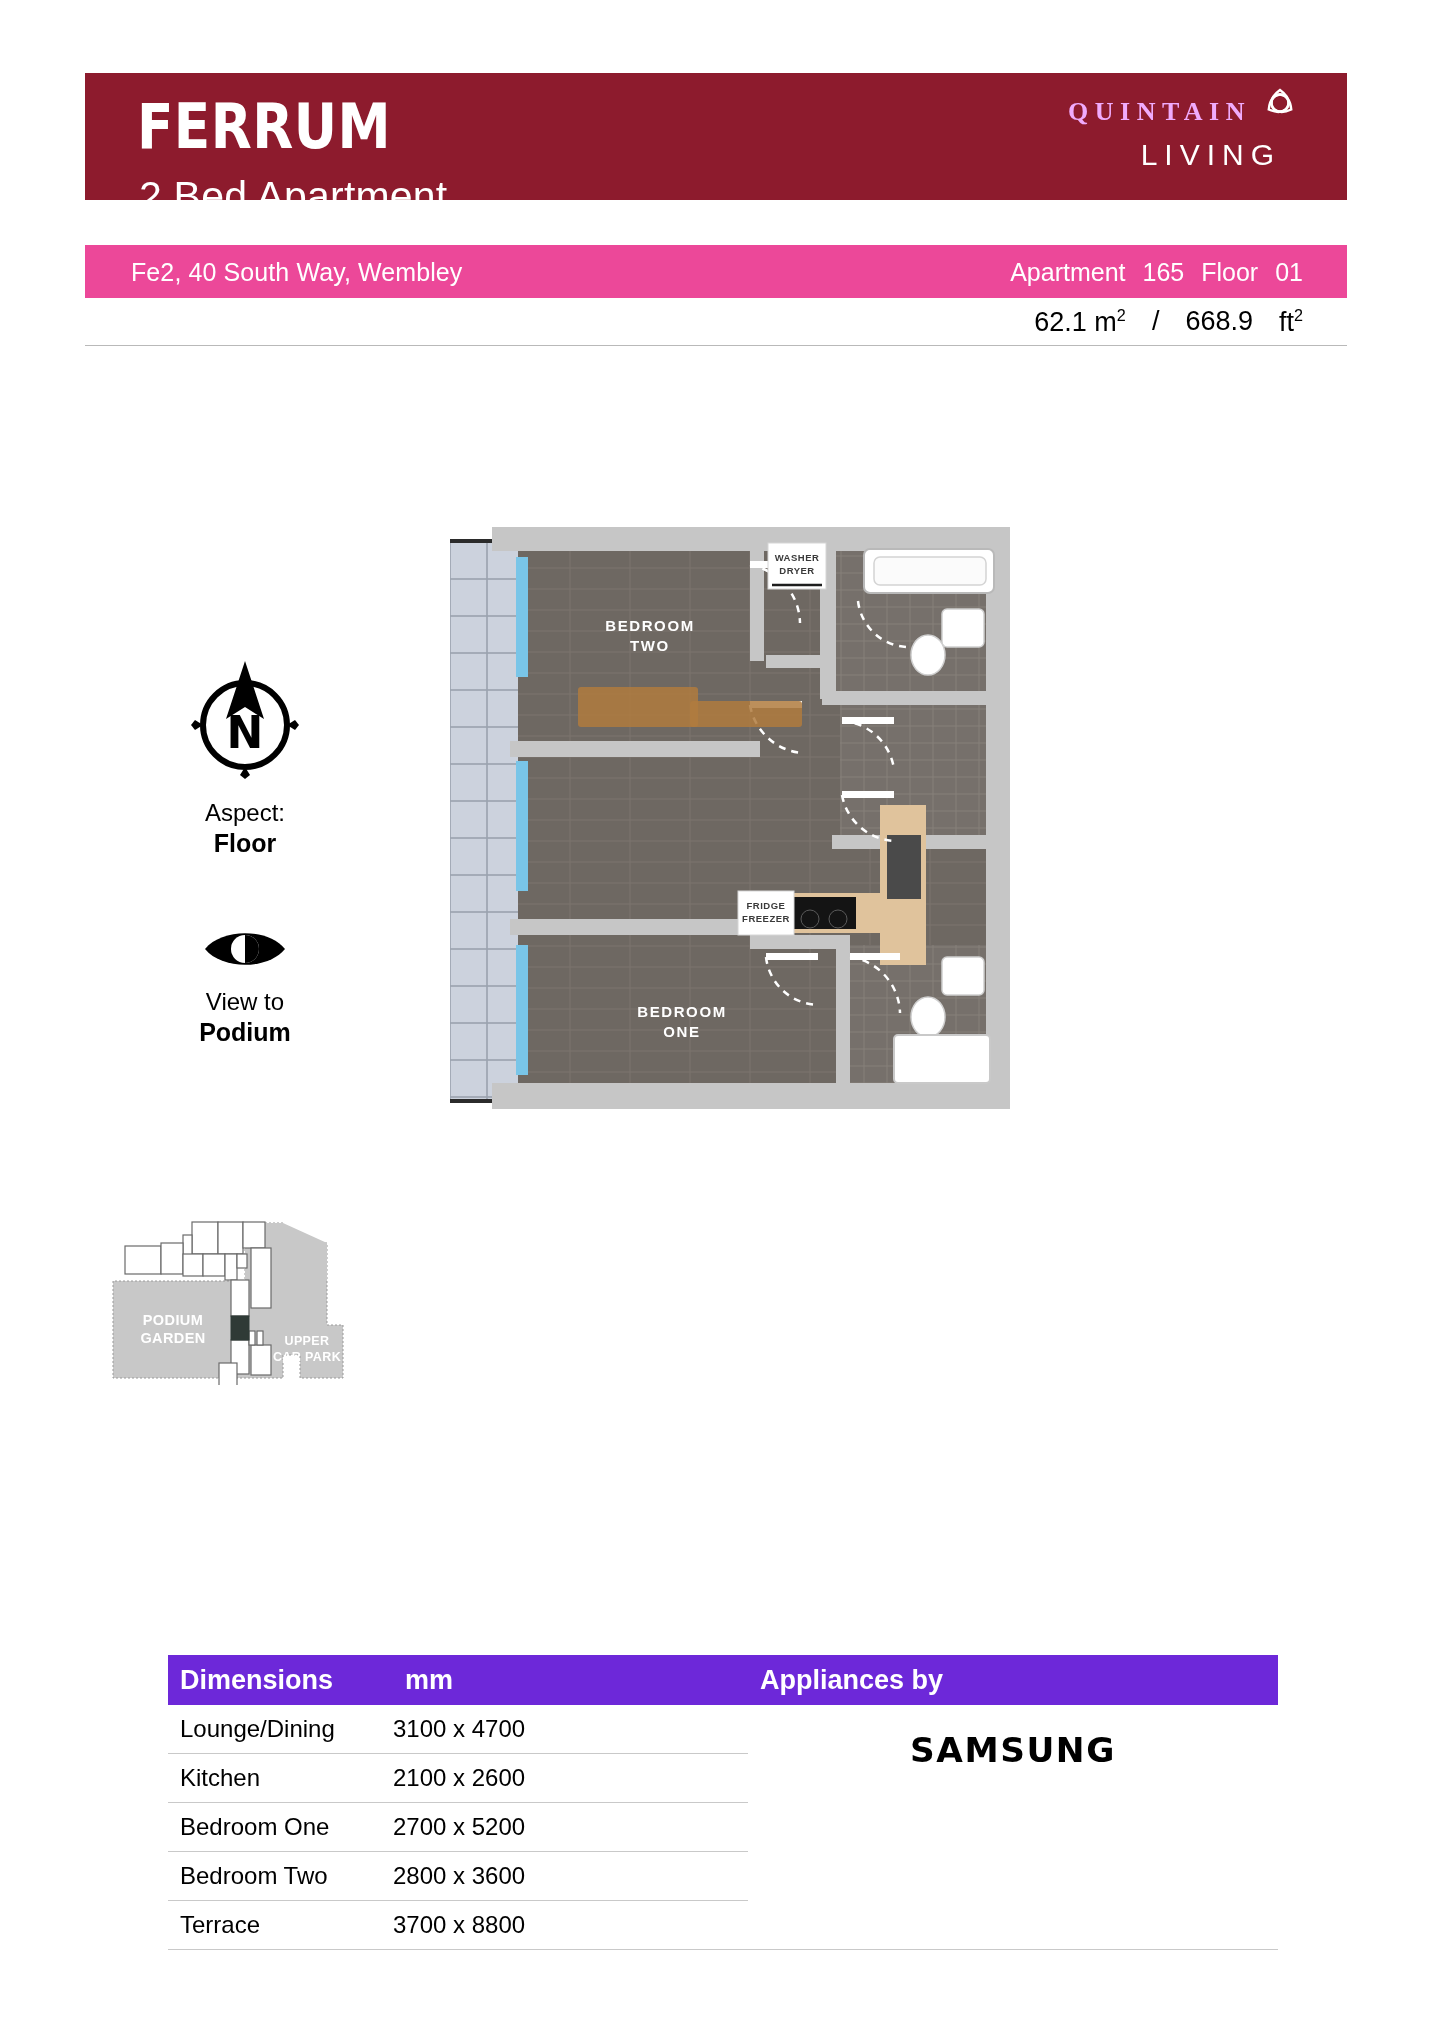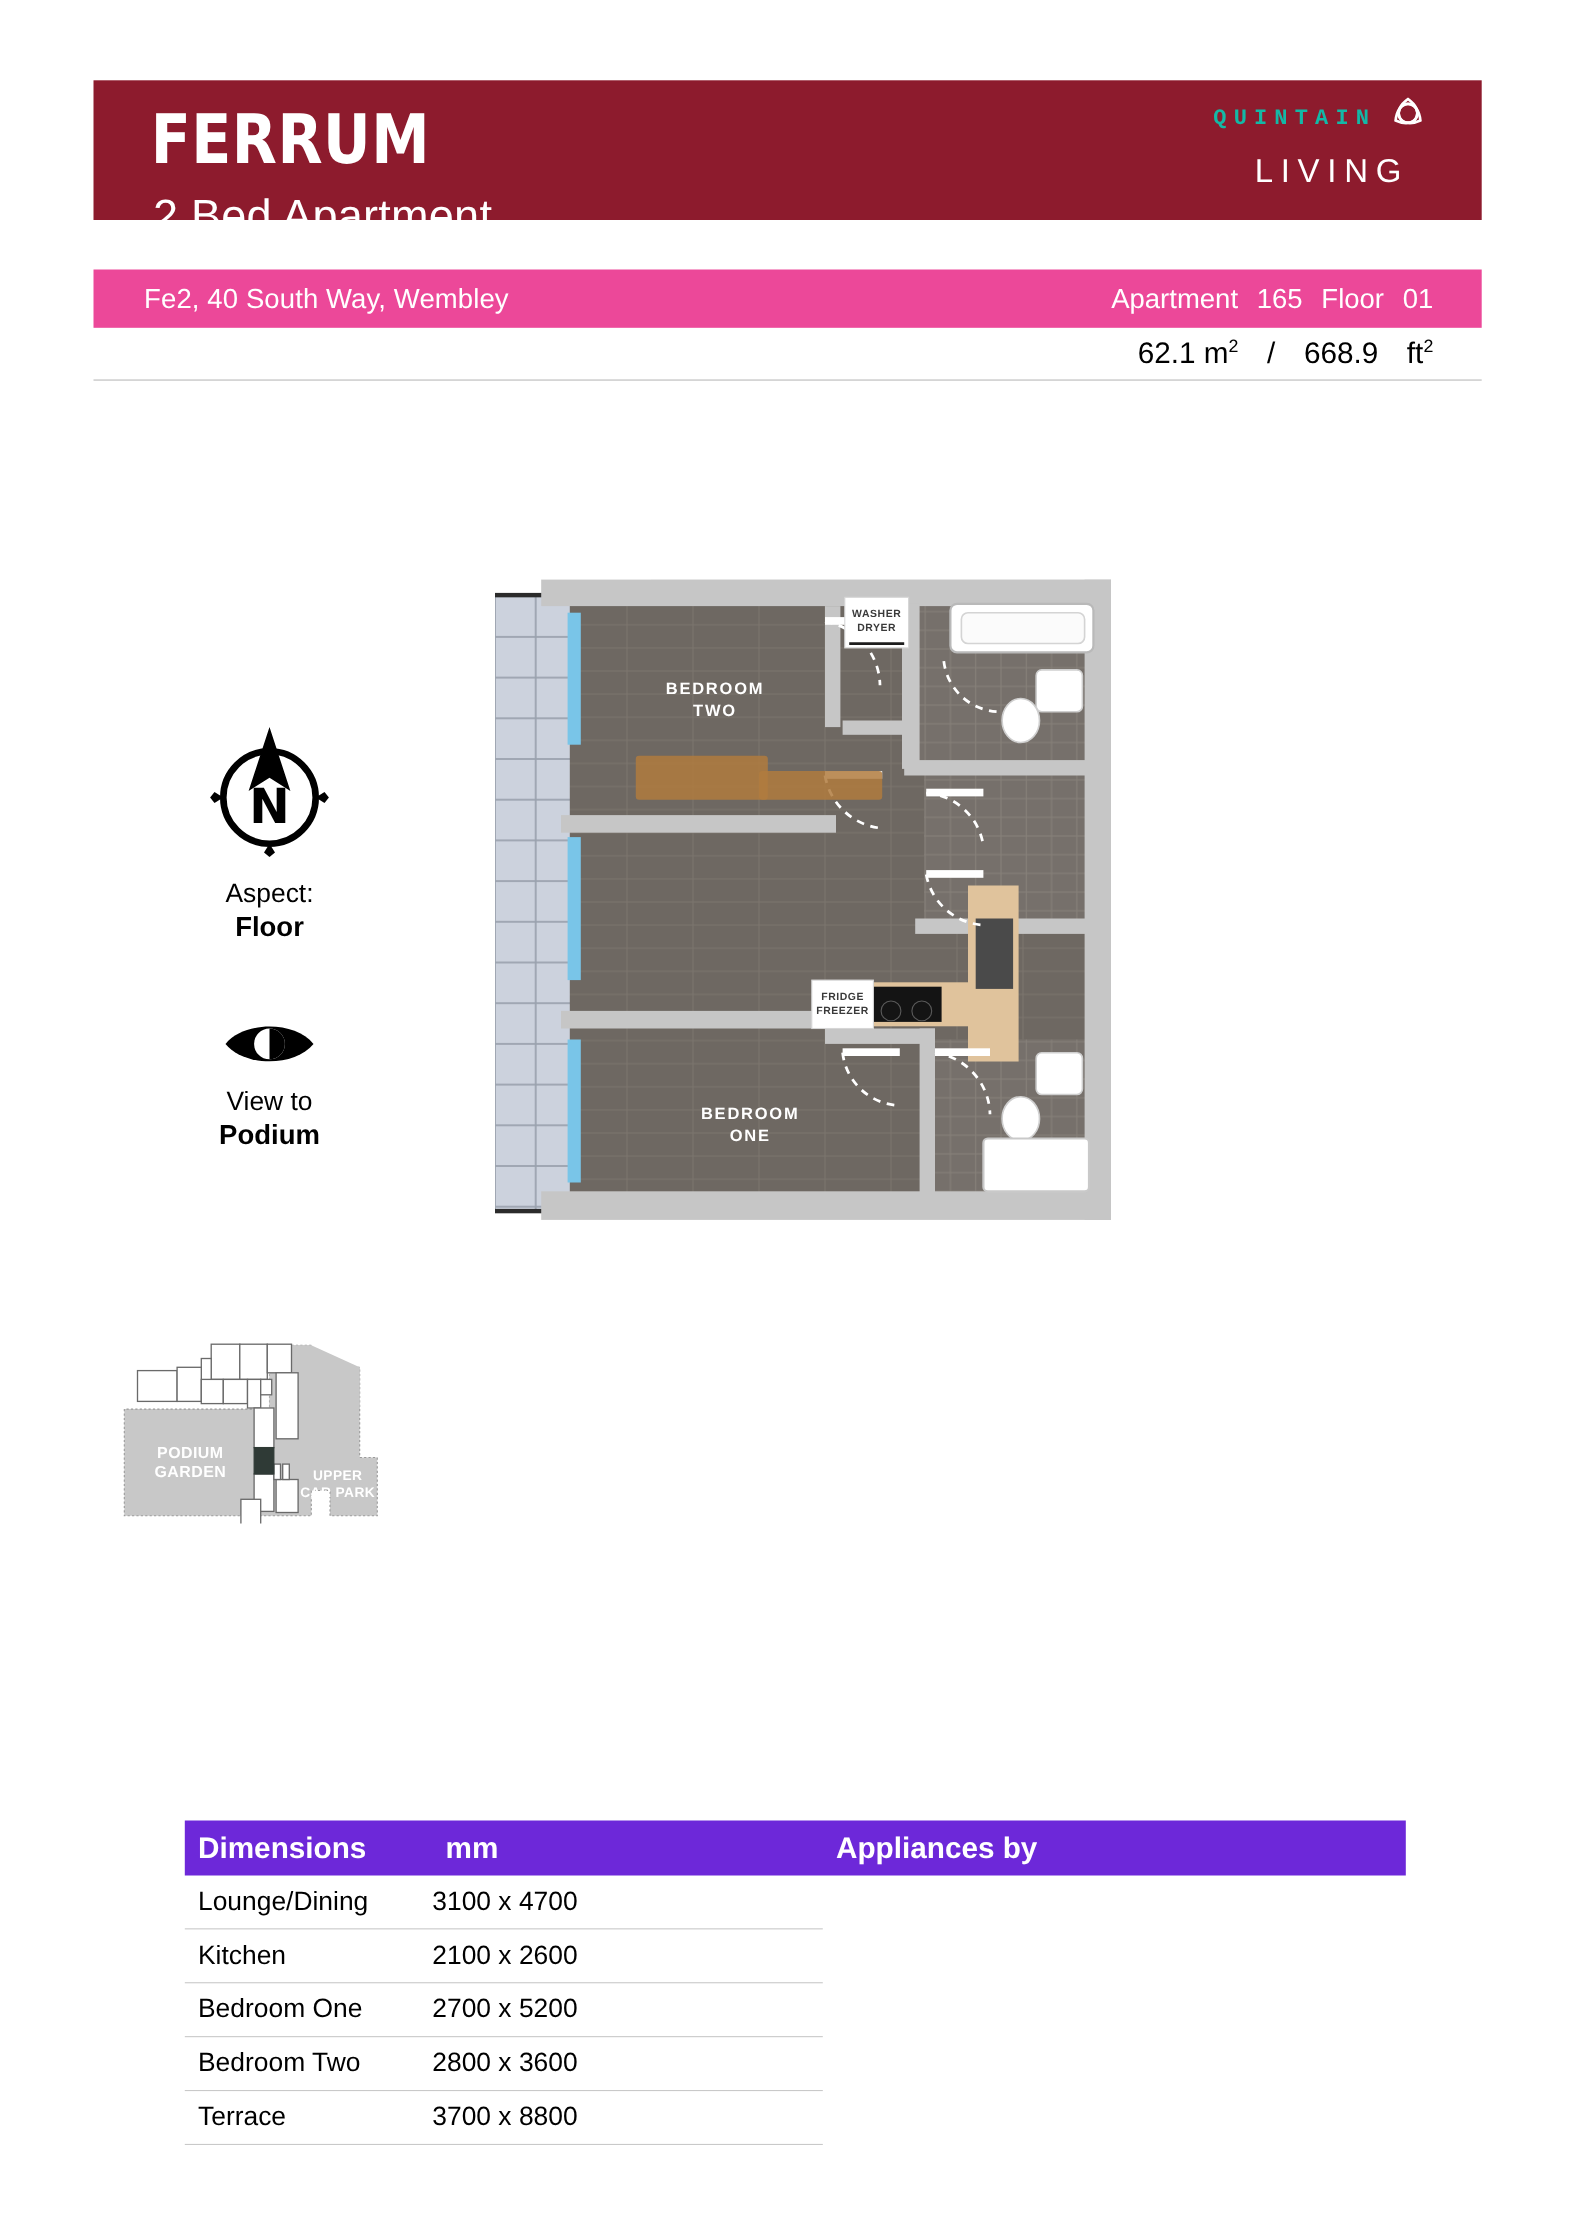--- a/index.html
+++ b/index.html
@@ -54,25 +54,25 @@
     width: 300px;
     text-align: right;
   }
   .logo-row {
     display: flex;
     align-items: flex-start;
     justify-content: flex-end;
     gap: 6px;
   }
   .logo-quintain {
-    font-size: 20px;
+    font-size: 26px;
     font-weight: 700;
     letter-spacing: 6.5px;
-    color: #14b8a6;
-    font-family: Liberation Mono, monospace;
+    color: #f0abfc;
+    font-family: Liberation Serif, serif;
     line-height: 1;
   }
   .logo-living {
     font-size: 30px;
     font-weight: 300;
     letter-spacing: 7px;
     color: #ffffff;
     font-family: "Liberation Sans", sans-serif;
     line-height: 1;
     margin-top: 9px;
@@ -489,14 +489,17 @@
       </div>
       <div class="dim-row">
         <div class="dim-name">Bedroom Two</div>
         <div class="dim-val">2800 x 3600</div>
       </div>
       <div class="dim-row">
         <div class="dim-name">Terrace</div>
         <div class="dim-val">3700 x 8800</div>
       </div>
     </div>
+    <div class="app-col">
+      <div class="samsung">SAMSUNG</div>
+    </div>
   </div>
 </div>
 
 </body></html>

